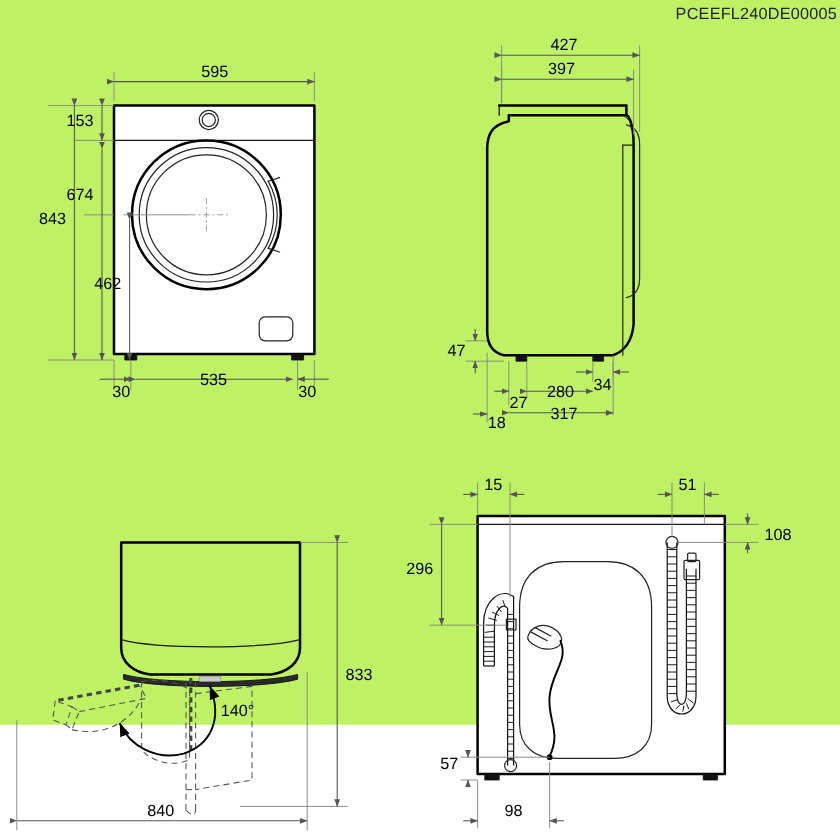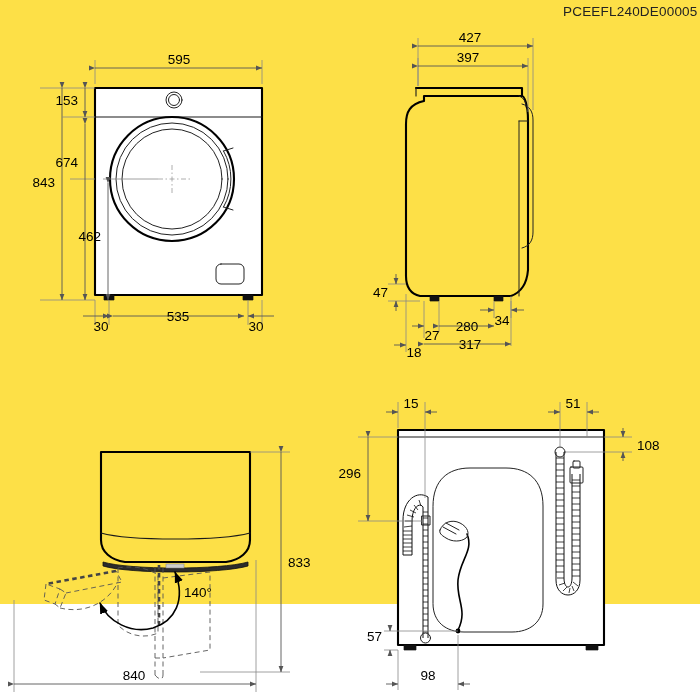--- a/index.html
+++ b/index.html
@@ -11,21 +11,21 @@
     width: 700px;
     height: 700px;
     font-family: "Liberation Sans", sans-serif;
     overflow: hidden;
     position: relative;
   }
   #sheet {
     position: relative;
     width: 700px;
     height: 604px;
-    background: #fde047;
+    background: #bef264;
   }
   #drawing {
     position: absolute;
     left: 0;
     top: 0;
     width: 700px;
     height: 700px;
   }
   .dimtext {
     font-family: "Liberation Sans", sans-serif;

